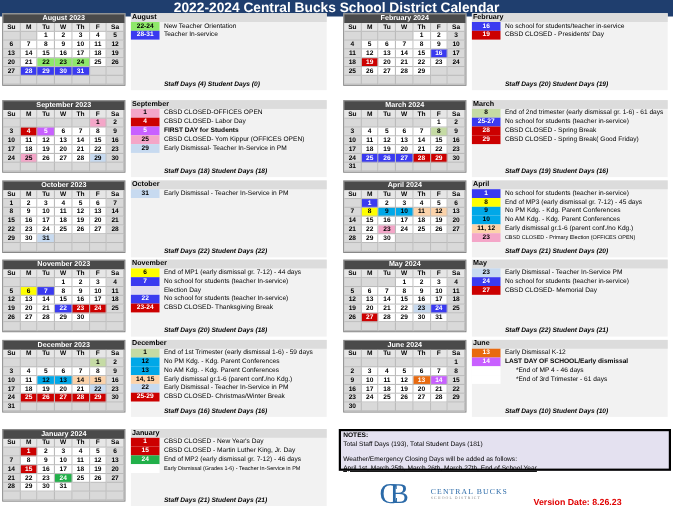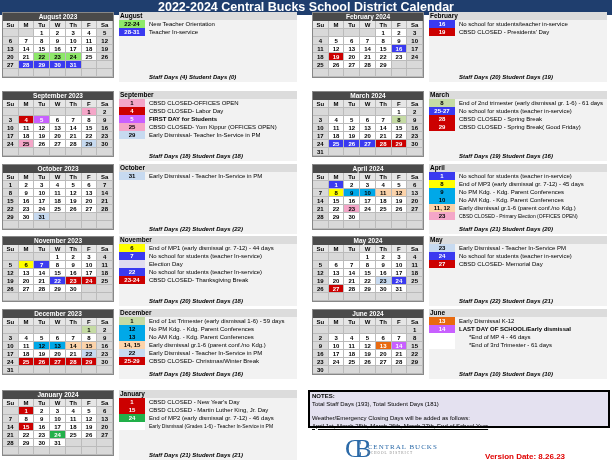--- a/index.html
+++ b/index.html
@@ -20,21 +20,21 @@
   .ev .dt { width: 26px; text-align: center; font-weight: bold; flex: none; }
   .ev .tx { padding-left: 4px; white-space: nowrap; color: #000; }
   .ev .tx.bold { font-weight: bold; }
   .ev .tx.small { font-size: 5px; }
   .ev .tx.indent { padding-left: 14px; }
   .summary { position: absolute; left: 30px; bottom: 2px; font-size: 6px; font-style: italic; font-weight: bold; }
   .notes { position: absolute; left: 308px; top: 390px; width: 302px; height: 38px; border: 2px solid #000; background: #e4e1f0; font-size: 6px; padding: 1px 2px; line-height: 7.5px; }
   .notes .nh { font-weight: bold; }
   .logo { position: absolute; left: 345px; top: 435px; width: 120px; height: 28px; display: flex; align-items: center; }
   .logo-mark { font-family: "Liberation Serif", serif; font-size: 26px; color: #2b6aa8; letter-spacing: -8px; line-height: 26px; }
-  .logo-text { margin-left: 4px; font-family: "Liberation Serif", serif; color: #2b6aa8; }
+  .logo-text { margin-left: 28px; font-family: "Liberation Serif", serif; color: #2b6aa8; }
   .logo-text .l1 { font-size: 7px; letter-spacing: 1px; }
   .logo-text .l2 { font-size: 3.5px; letter-spacing: 1px; color: #888; }
   .version { position: absolute; left: 485px; top: 452px; color: #e00000; font-weight: bold; font-size: 8px; }
 </style>
 </head>
 <body>
 
 <div class="title-bar">2022-2024 Central Bucks School District Calendar</div>
 
 <div id="months">

